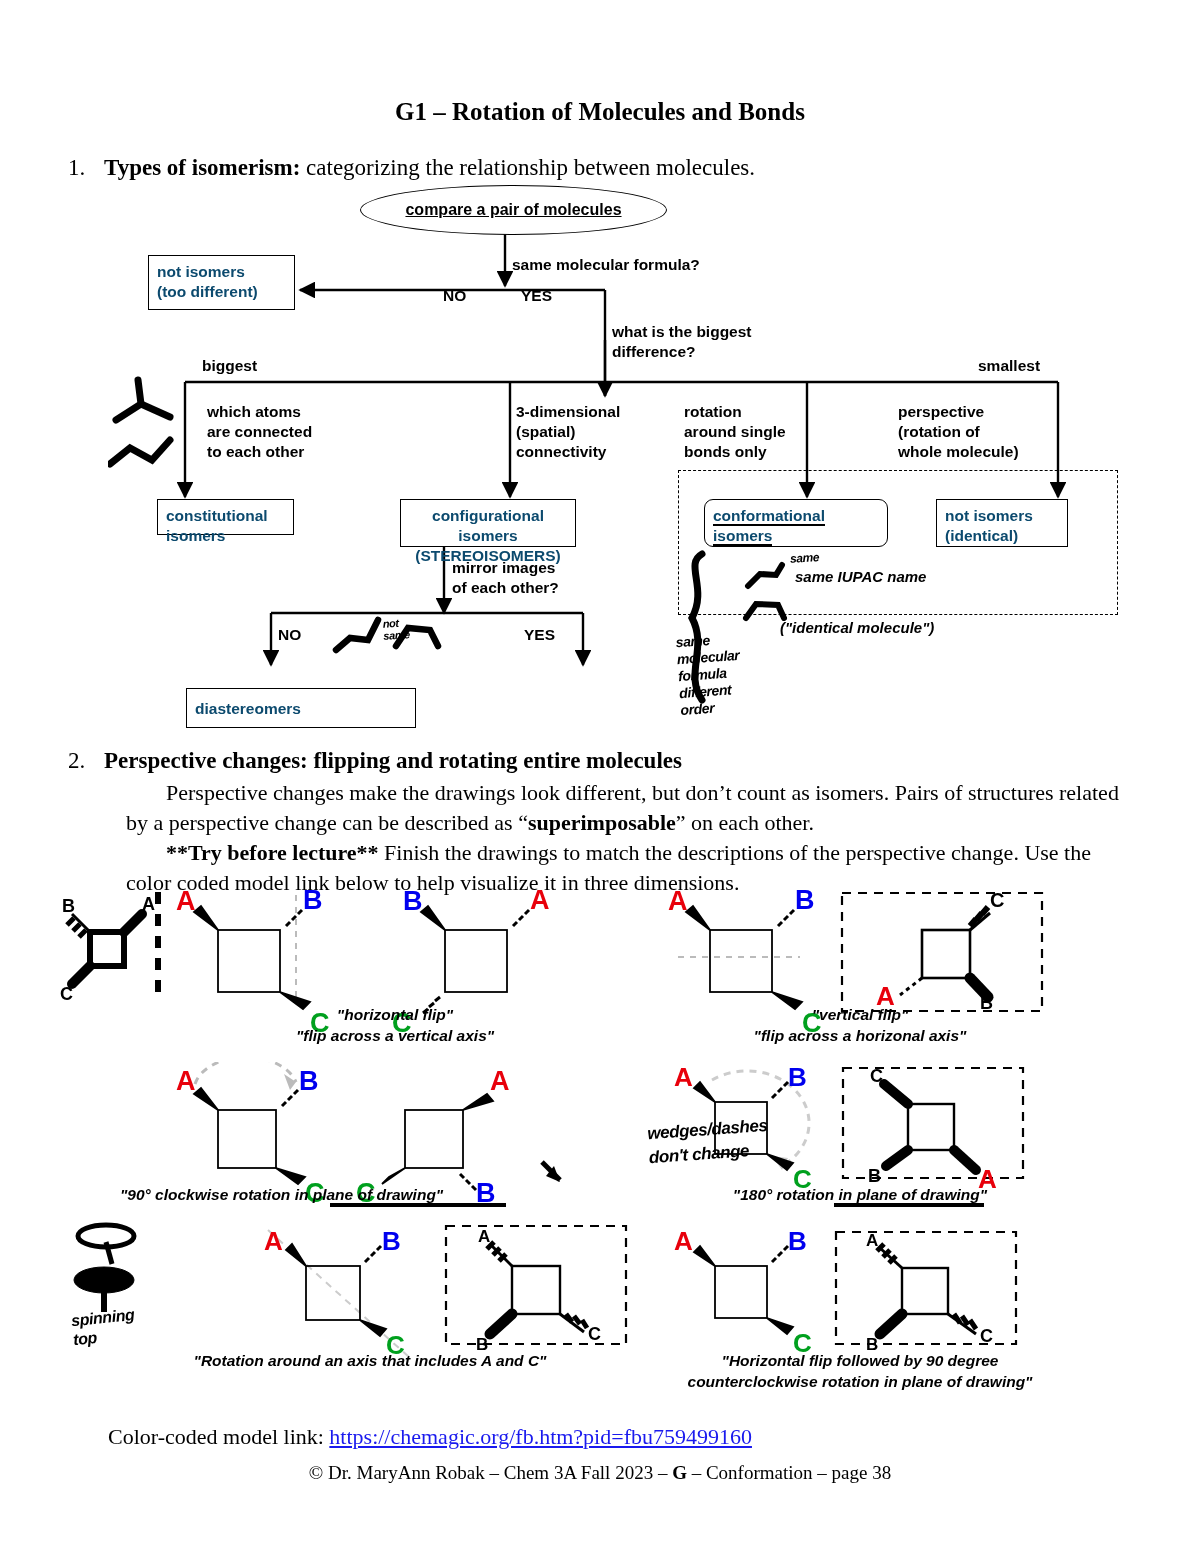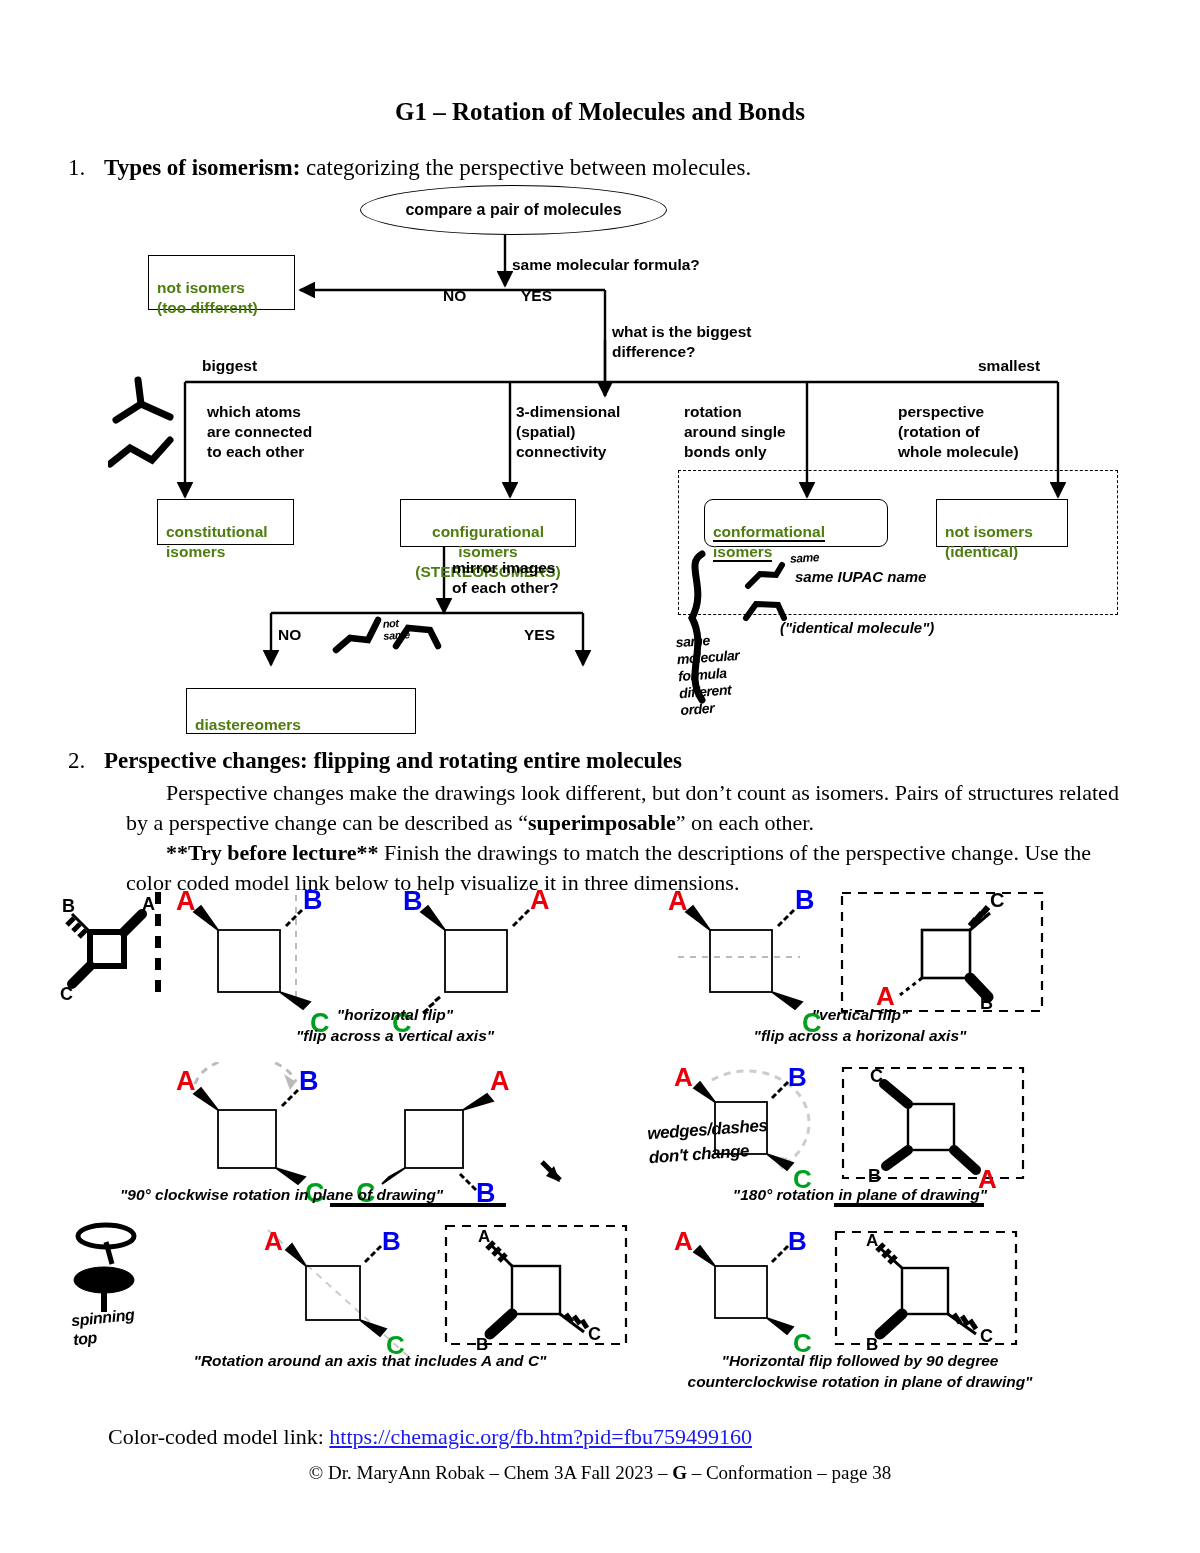--- a/index.html
+++ b/index.html
@@ -26,26 +26,26 @@
   .sec-head{position:absolute;font-size:23px;font-family:"Liberation Serif",serif;}
   .sec-head b{font-weight:bold;}
   .body-text{position:absolute;font-size:22px;line-height:30px;font-family:"Liberation Serif",serif;margin-left:22px;}
   .body-text b{font-weight:bold;}
 
   
   .fc{position:absolute;left:0;top:0;width:1200px;height:1553px;pointer-events:none;}
   .node{
     position:absolute;border:1.5px solid #000;background:#fff;
     font-family:"Liberation Sans",sans-serif;font-weight:bold;font-size:15.5px;
-    line-height:20px;padding:22px 8px;box-sizing:border-box;color:#4d7c0f;
+    line-height:20px;padding:6px 8px;box-sizing:border-box;color:#0c4a6e;
   }
   .ellipse{
     position:absolute;border:1.5px solid #000;border-radius:50%;background:#fff;
     display:flex;align-items:center;justify-content:center;
-    font-family:"Liberation Sans",sans-serif;font-weight:bold;font-size:16px;
+    font-family:"Liberation Sans",sans-serif;font-weight:bold;font-size:16px;text-decoration:underline;
   }
   .lbl{
     position:absolute;font-family:"Liberation Sans",sans-serif;font-weight:bold;
     font-size:15.5px;line-height:20px;color:#000;white-space:pre;
   }
   .dashbox{position:absolute;border:1.6px dashed #000;box-sizing:border-box;}
   .hand{
     position:absolute;font-family:"Liberation Sans",sans-serif;font-weight:bold;
     font-style:italic;font-size:15px;line-height:19px;color:#000;white-space:pre;
   }
@@ -76,21 +76,21 @@
 </style>
 </head>
 <body>
 
 <div class="page">
 
   <div class="doc-subtitle">G1 – Rotation of Molecules and Bonds</div>
 
   <div class="sec-num" style="left:68px;top:155px;">1.</div>
   <div class="sec-head" style="left:104px;top:155px;">
-    <b>Types of isomerism:</b><span> categorizing the perspective between molecules.</span>
+    <b>Types of isomerism:</b><span> categorizing the relationship between molecules.</span>
   </div>
 
   <svg class="fc" viewBox="0 0 1200 1553">
     <defs>
       <marker id="ar" viewBox="0 0 10 10" refX="9" refY="5" markerWidth="7" markerHeight="7" orient="auto-start-reverse">
         <path d="M0,0 L10,5 L0,10 z" fill="#000"></path>
       </marker>
     </defs>
     <g stroke="#000" stroke-width="2.4" fill="none">
 

